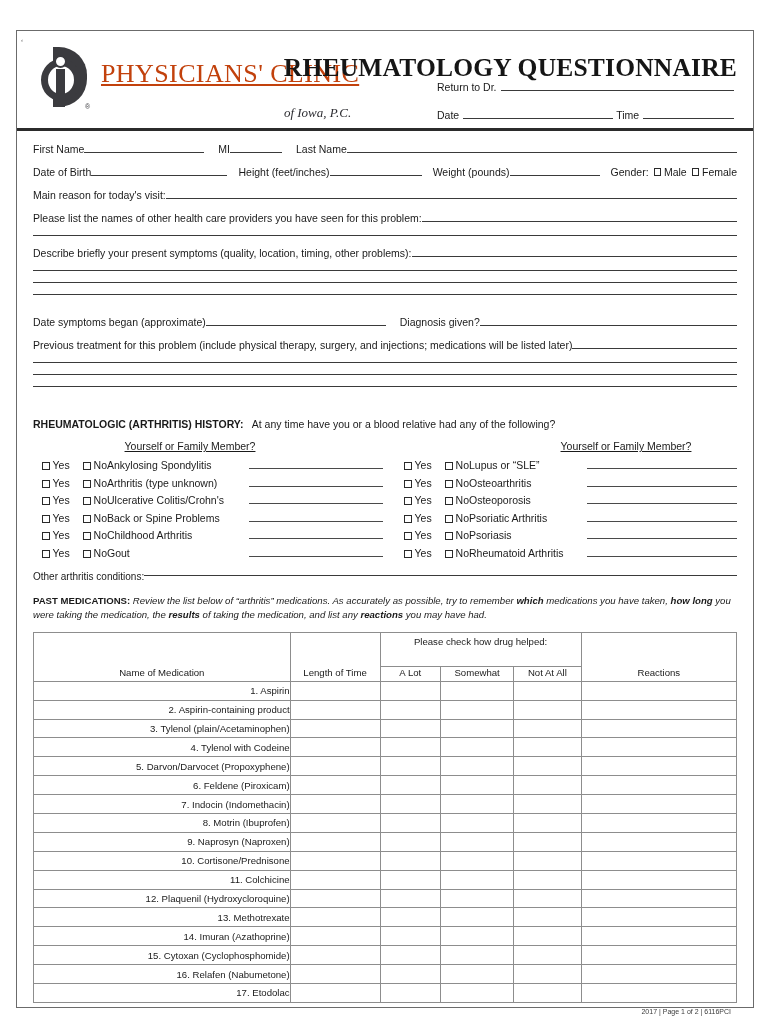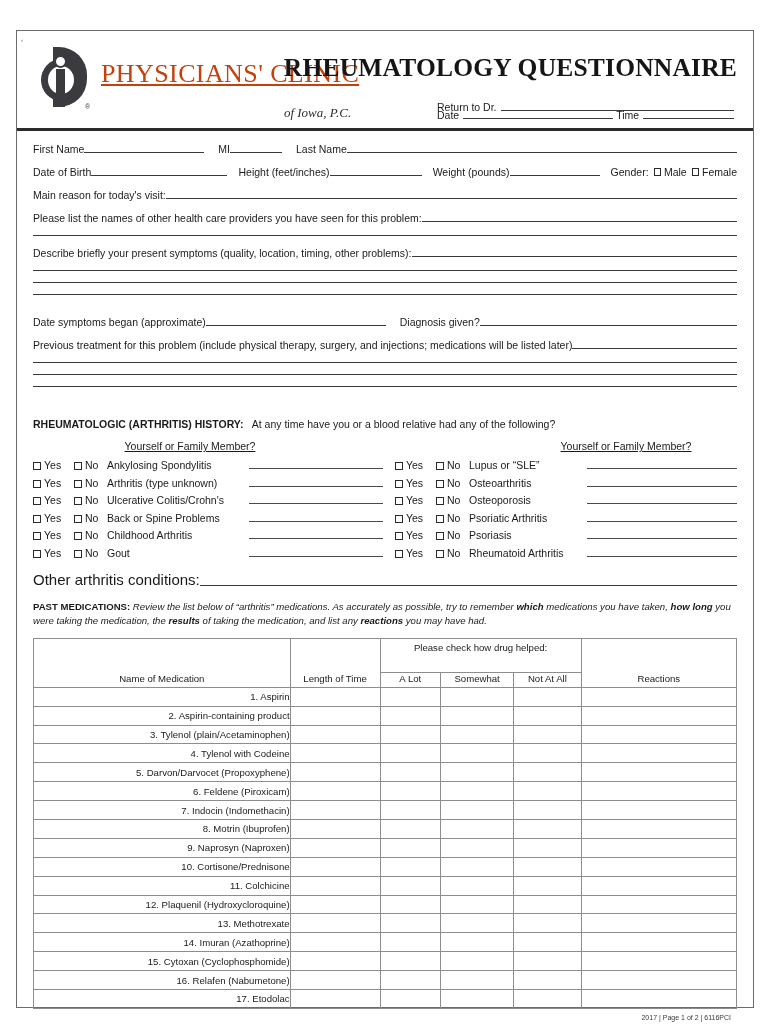--- a/index.html
+++ b/index.html
@@ -81,21 +81,21 @@
     font-weight: bold; font-size: 25.5px;
     letter-spacing: .2px; color: #151515;
     white-space: nowrap;
   }
   .hdr-line {
     position: absolute;
     display: flex; align-items: baseline;
     font-size: 10.5px; color: #1a1a1a;
     white-space: nowrap;
   }
-  .hdr-line.l1 { left: 420px; top: 70px; right: 16px; }
+  .hdr-line.l1 { left: 420px; top: 50px; right: 16px; }
   .hdr-line.l2 { left: 420px; top: 78px; right: 16px; }
   .rule { border-bottom: 1px solid #3a3a3a; flex: 1; margin: 0 3px 2px 4px; height: 0; }
   .rule.fixed-1 { flex: 0 0 150px; }
 
   
   .body { padding: 12px 16px 0 16px; }
   .frow {
     display: flex; align-items: baseline;
     font-size: 10.5px; white-space: nowrap;
     margin-bottom: 11px;
@@ -140,27 +140,27 @@
     text-align: center; font-size: 10.5px;
     text-decoration: underline; margin-bottom: 7px;
   }
   .hist-col.left .yfm { padding-right: 36px; }
   .hist-col.right .yfm { padding-left: 120px; }
   .hist-row {
     display: flex; align-items: baseline;
     font-size: 10.5px; white-space: nowrap;
     margin-bottom: 5.5px;
   }
-  .yn { flex: 0 0 74px; }
+  .yn { flex: 0 0 74px; text-align: right; }
   .cond { flex: 0 0 142px; }
   .hist-col.right .cond { flex: 0 0 118px; }
   .hist-rule { flex: 1 1 auto; border-bottom: 1px solid #4a4a4a; height: 0; margin-bottom: 2px; }
   .other-row {
-    display: flex; align-items: flex-end;
-    font-size: 15px; margin-top: 7px; white-space: nowrap;
+    display: flex; align-items: center;
+    font-size: 10px; margin-top: 7px; white-space: nowrap;
   }
 
   
   .meds-note {
     font-size: 9.6px; line-height: 1.5;
     margin: 12px 0 9px 0;
   }
   .meds-note .hd { font-weight: bold; font-style: normal; }
   .meds-note em { font-style: italic; }
   .meds-note em b { font-weight: bold; font-style: italic; }

